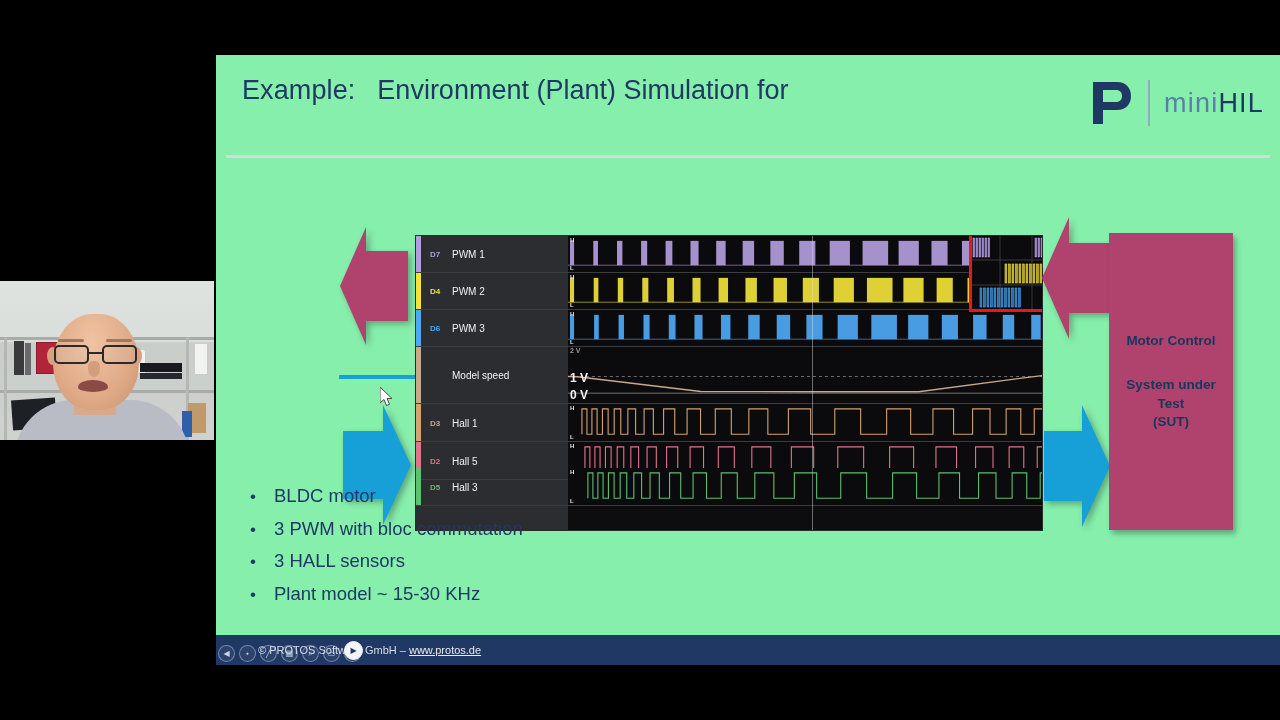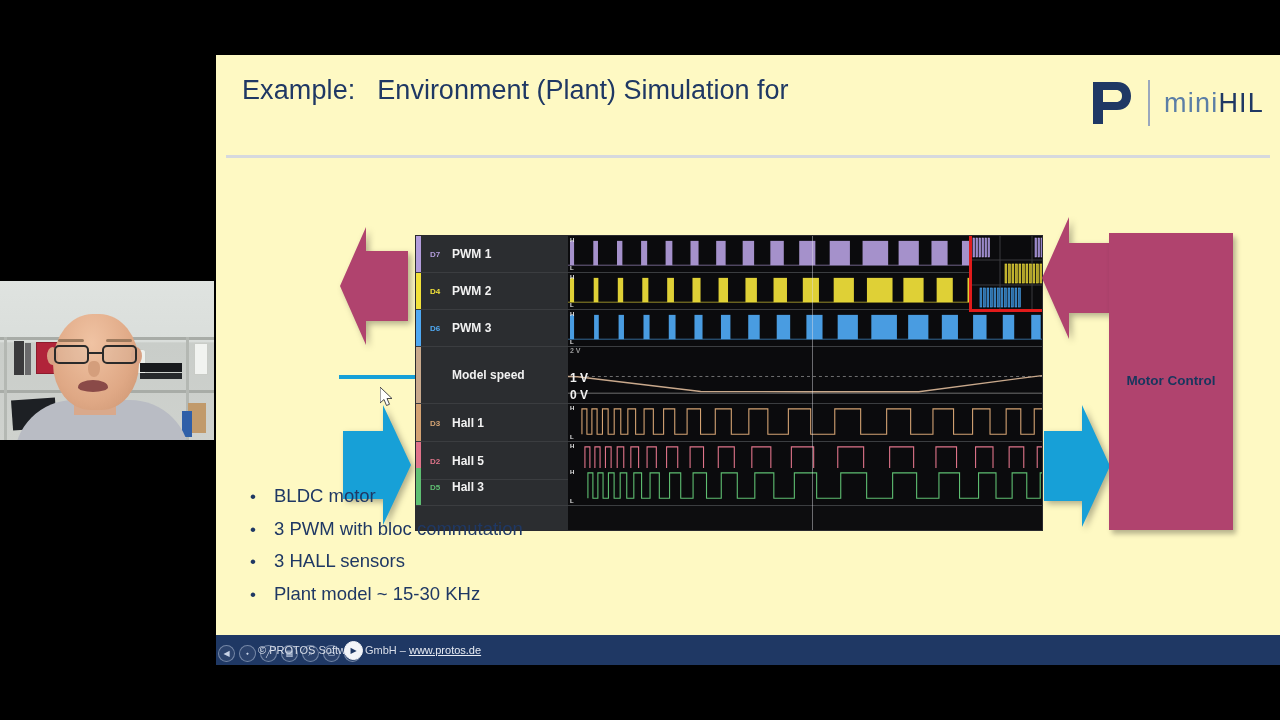--- a/index.html
+++ b/index.html
@@ -52,21 +52,21 @@
   .lens.l { left:2px; } .lens.r { left:50px; }
   .bridge { position:absolute; left:37px; top:7px; width:13px; height:2px; background:#2a2a2a; }
   .brow { position:absolute; top:58px; width:26px; height:3px; background:#9d7a5e; border-radius:2px; }
   .brow.l { left:58px; } .brow.r { left:106px; }
   .mouth { position:absolute; left:78px; top:99px; width:30px; height:12px; background:#8a4a48; border-radius:50%/60% 60% 40% 40%; }
   .nose { position:absolute; left:88px; top:80px; width:12px; height:16px; background:#d49e7c; border-radius:40% 40% 50% 50%; }
 
   
   .slide {
     position: absolute; left: 216px; top: 55px; width: 1064px; height: 610px;
-    background: #fef9c3;
+    background: #86efac;
   }
   .slide-header { position:absolute; left:0; top:0; width:100%; height:98px; }
   .title-block { position:absolute; left:26px; top:20px; width: 800px; color:#1f3864; }
   .title-line { display:flex; }
   .title-lead { font-size:27px; letter-spacing:0.1px; white-space:pre; color:#1f3864; }
   .title-main { font-size:27px; color:#1f3864; }
   .title-line2 { font-size:27px; color:#1f3864; margin-left:143px; margin-top:5px; }
 
   .logo { position:absolute; right:16px; top:24px; display:flex; align-items:center; gap:14px; }
   .logo-p { width:44px; height:48px; position:relative; }
@@ -112,21 +112,21 @@
   .scope {
     position:absolute; left:199px; top:70px; width:628px; height:296px;
     background:#0d0d0f; border:1px solid #2a2a2e; overflow:hidden;
   }
   .scope-label-col { position:absolute; left:0; top:0; width:152px; height:100%; background:#2b2d30; }
   .row { position:absolute; left:0; width:100%; border-bottom:1px solid #3b3d40; }
   .row .tag {
     position:absolute; left:0; top:0; width:5px; height:100%;
   }
   .row .dlab { position:absolute; left:14px; top:50%; transform:translateY(-50%); font-size:8px; font-weight:bold; }
-  .row .nlab { position:absolute; left:36px; top:50%; transform:translateY(-50%); font-size:12px; font-weight:bold; color:#f2f2f2; }
+  .row .nlab { position:absolute; left:36px; top:50%; transform:translateY(-50%); font-size:10px; font-weight:normal; color:#f2f2f2; }
   .wave-area { position:absolute; left:152px; top:0; right:0; height:100%; background:#0b0b0d; }
   .wave-svg { position:absolute; left:0; top:0; width:100%; height:100%; }
   .hl-label { position:absolute; font-size:6px; font-weight:bold; }
 
   .vcursor { position:absolute; top:0; width:1px; height:100%; background:rgba(225,225,230,0.45); }
 
   .redbox {
     position:absolute; left:553px; top:-3px; width:99px; height:79px;
     border:3px solid #e11b1b; background:#0b0b0d; z-index:6; overflow:hidden;
   }
@@ -450,20 +450,21 @@
       </div>
 
       <div class="fat-arrow" style="left:828px; top:240px; width:66px; height:122px;">
         <svg width="66" height="122" viewBox="0 0 66 122">
           <polygon points="0,26 38,26 38,0 66,61 38,122 38,96 0,96" fill="#17A0D7"></polygon>
         </svg>
       </div>
 
       <div class="sut-box">
         <div class="bt">Motor Control</div>
+        <div class="bt">System under<br>Test<br>(SUT)</div>
       </div>
     </div>
 
     <div class="bullets" id="bullet-list">
         <div class="bullet">
           <span class="dot">•</span>
           <span class="btxt">BLDC motor</span>
         </div>
         <div class="bullet">
           <span class="dot">•</span>

